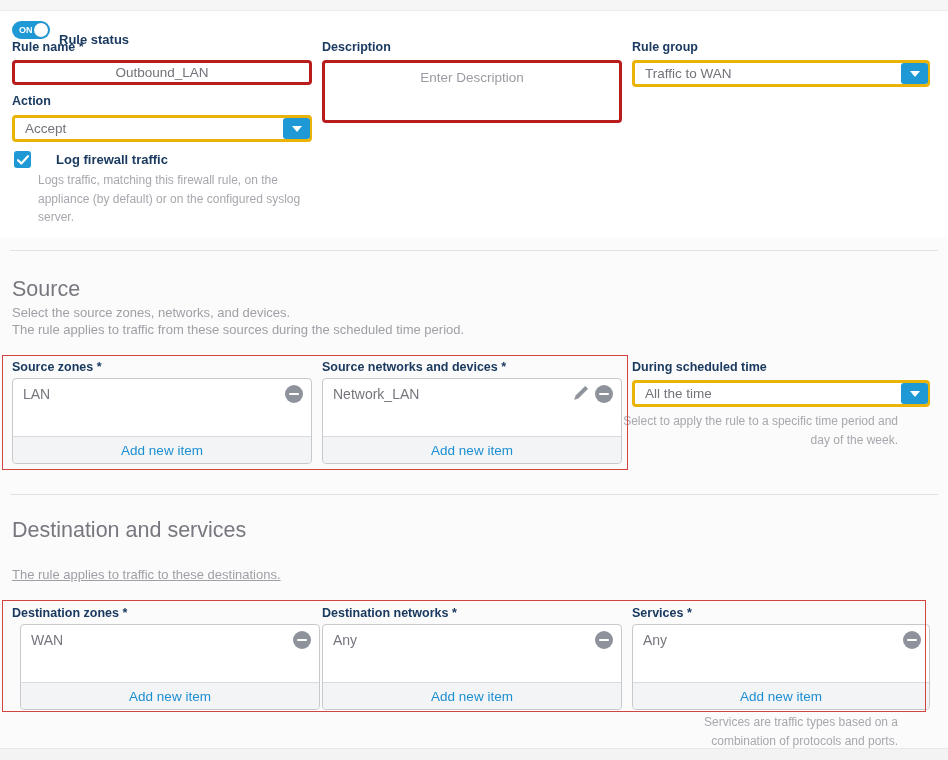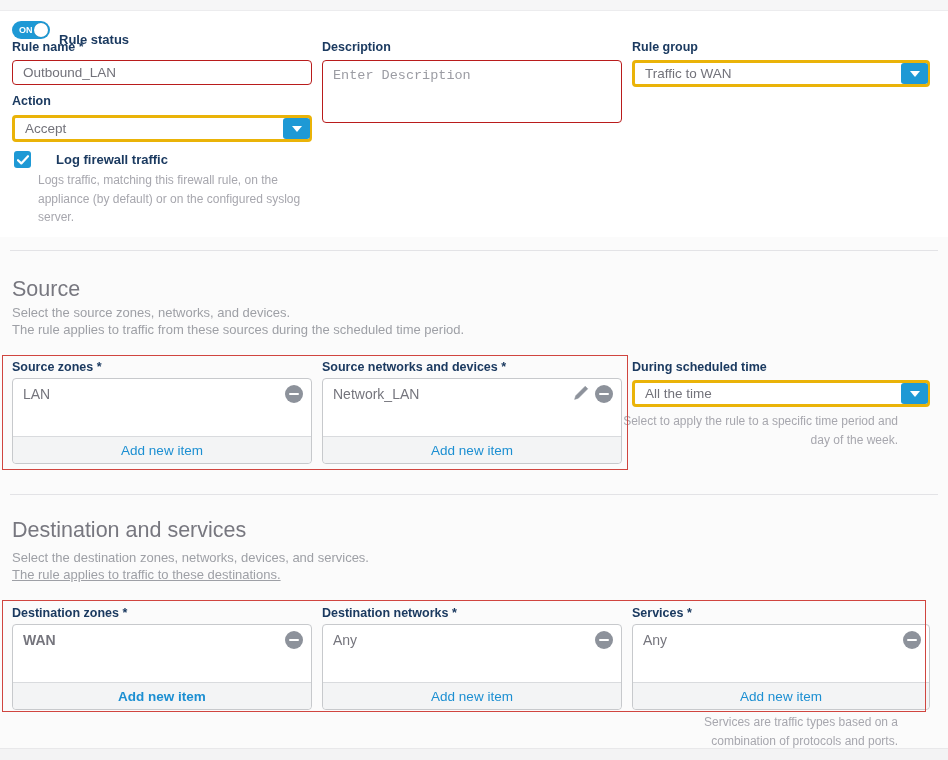--- a/index.html
+++ b/index.html
@@ -20,23 +20,23 @@
   .help { position:absolute; font-size:12px; color:#a7a7ae; line-height:1.55; }
 
   
   .toggle-row { position:absolute; left:12px; top:12px; display:flex; align-items:center; gap:9px; }
   .toggle { position:relative; width:38px; height:18px; border-radius:9px; background:#1e99d5; cursor:pointer; }
   .toggle .on-text { position:absolute; left:7px; top:50%; transform:translateY(-50%); color:#fff; font-size:9px; font-weight:700; }
   .toggle .knob { position:absolute; right:2px; top:2px; width:14px; height:14px; border-radius:50%; background:#fff; box-shadow:0 0 1px rgba(0,0,0,.3); }
   .toggle-label { font-size:13px; font-weight:700; color:#1b3a60;margin-top:20px; }
 
   
-  .tinput { position:absolute; border:1px solid #b91c1c; border-radius:4px; background:#fff; font-family:inherit;
-            font-size:13.5px; color:#72727a; padding:0 10px; outline:none; }
-  textarea.tinput { padding:7px 10px; resize:none;font-family:Liberation Mono, monospace; }
+  .tinput { position:absolute; border:3px solid #b91c1c; border-radius:4px; background:#fff; font-family:inherit;
+            font-size:13.5px; color:#72727a; padding:0 10px; outline:none;text-align:center; }
+  textarea.tinput { padding:7px 10px; resize:none; }
   .tinput::placeholder { color:#9b9ca3; opacity:1; }
 
   
   .select { position:absolute; background:#fff; border:3px solid #eab308; border-radius:4px; display:flex; align-items:center; cursor:pointer; }
   .select .sel-text { padding-left:10px; font-size:13.5px; color:#72727a; }
   .select .sel-btn { margin-left:auto; width:27px; align-self:stretch; background:#1e99d5; border-radius:3px;
                      display:flex; align-items:center; justify-content:center; position:relative; right:-1px; }
   .caret { width:0; height:0; border-left:5px solid transparent; border-right:5px solid transparent; border-top:6px solid #fff; }
 
   
@@ -149,25 +149,24 @@
     <span class="sel-text">All the time</span>
     <span class="sel-btn">
         <span class="caret"></span>
       </span>
   </div>
   <div class="help" style="left:620px; top:412px; width:278px; text-align:right;">Select to apply the rule to a specific time period and day of the week.</div>
 
   <div class="red-box" style="left:2px; top:355px; width:626px; height:115px;"></div>
 
   <div class="h2" style="left:12px; top:518px;">Destination and services</div>
-  <div class="desc" style="left:12px; top:550px;">Select the destination zones, networks, devices, and services.</div>
   <div class="desc" style="left:12px; top:567px;text-decoration:underline;">The rule applies to traffic to these destinations.</div>
 
   <div class="lbl" style="left:12px; top:606px;">Destination zones *</div>
-  <div class="listbox" style="left:12px; top:624px;font-weight:bold;">
+  <div class="listbox" style="left:20px; top:624px;">
     <div class="lb-item">
       <span>WAN</span>
       <span class="lb-icons">
           <span class="minus-ic"></span>
         </span>
     </div>
     <div class="lb-footer">
       <span class="add-link">Add new item</span>
     </div>
   </div>

